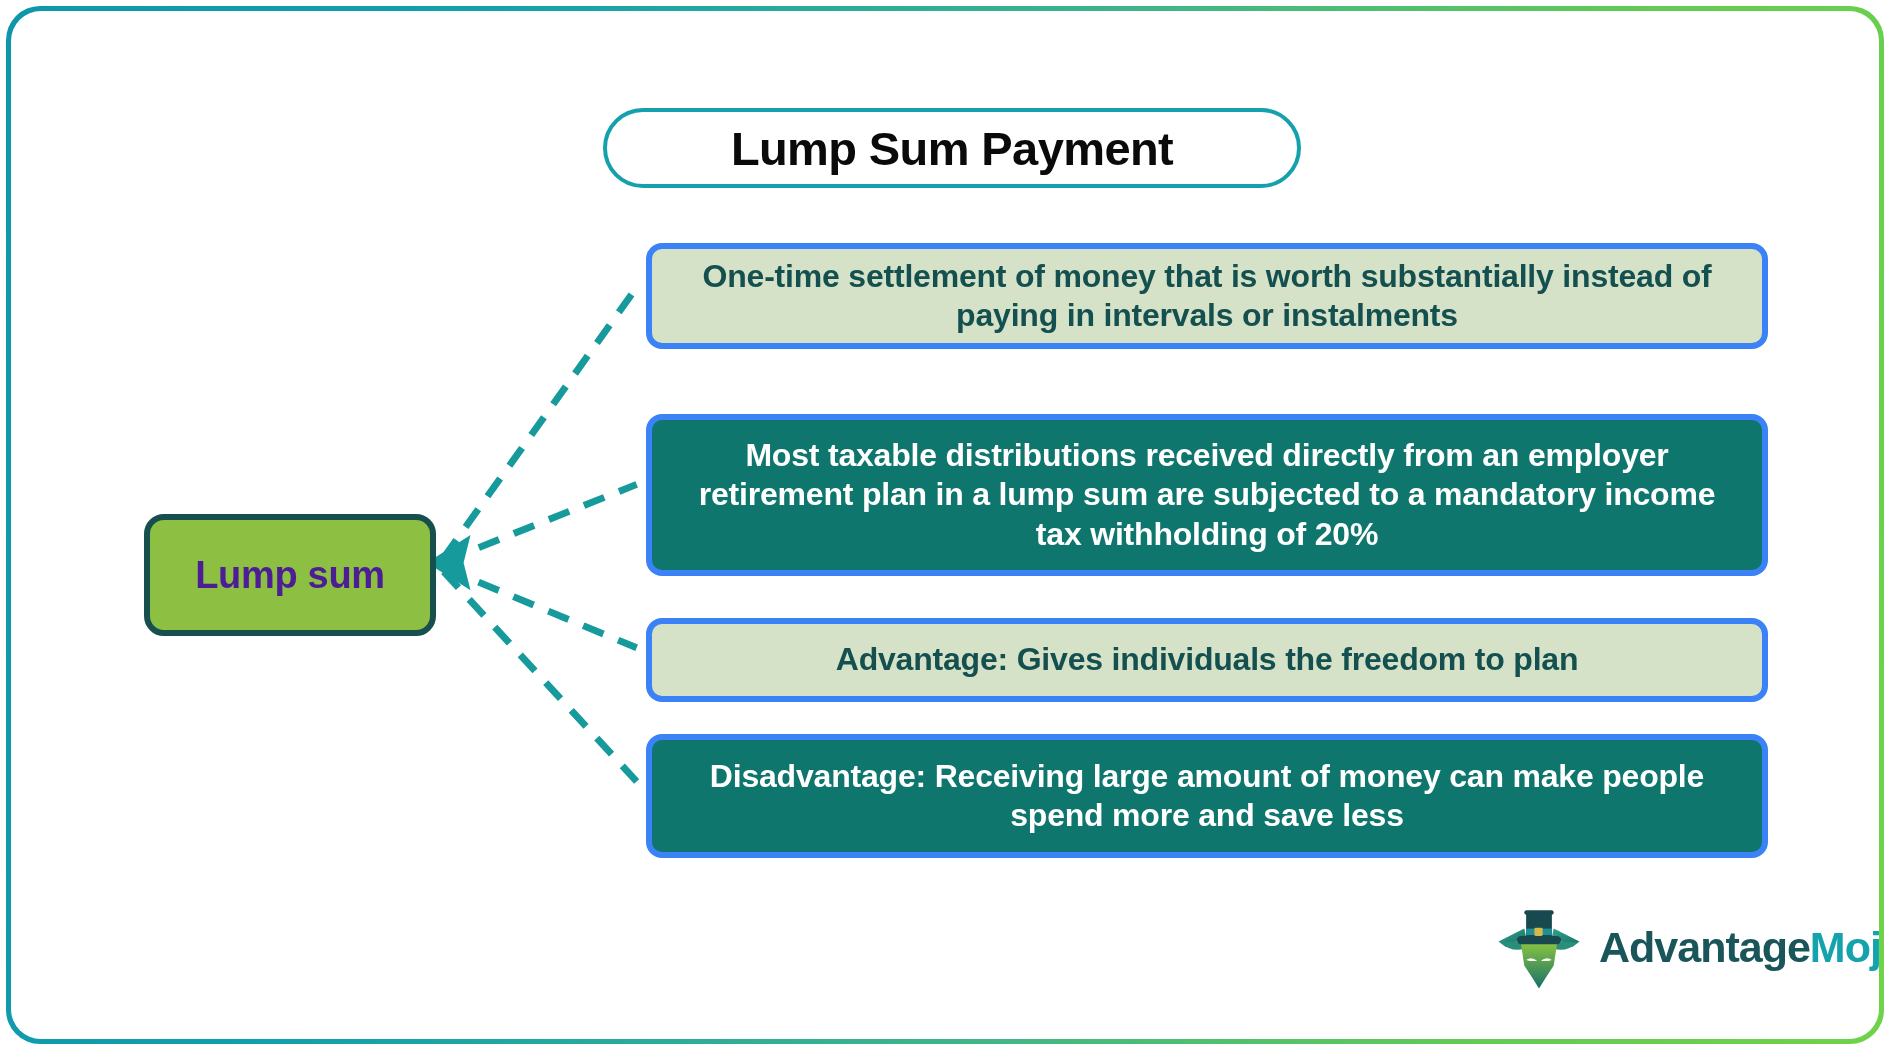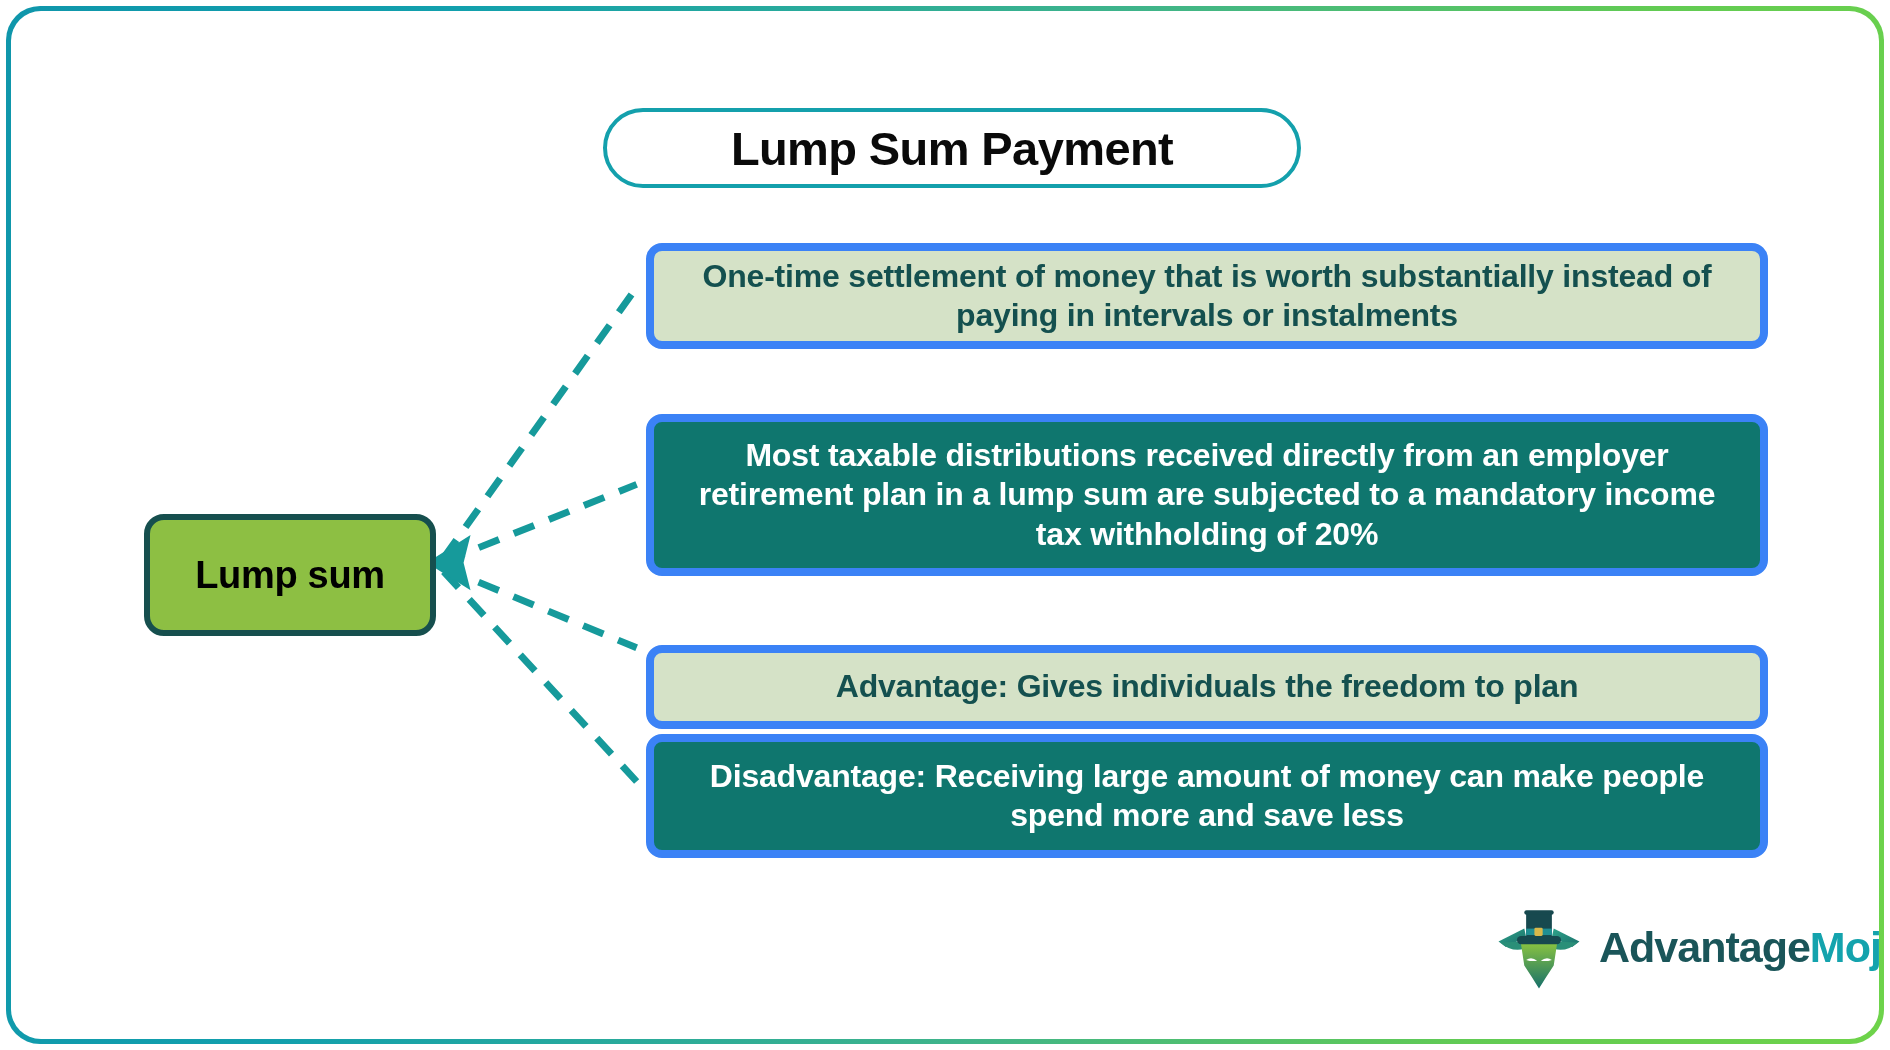--- a/index.html
+++ b/index.html
@@ -79,41 +79,41 @@
     background: #8dbf43;
     border: 6px solid #164f4e;
     border-radius: 20px;
     display: flex;
     align-items: center;
     justify-content: center;
   }
   #source-node .node-text {
     font-size: 38px;
     font-weight: bold;
-    color: #000000;
+    color: #4c1d95;
     letter-spacing: -0.3px;
   }
 
   
   #connectors {
     position: absolute;
     left: 0;
     top: 0;
     width: 100%;
     height: 100%;
     pointer-events: none;
   }
 
   
   .point-box {
     position: absolute;
     left: 635px;
     width: 1122px;
     box-sizing: border-box;
-    border: 8px solid #3b82f6;
+    border: 6px solid #3b82f6;
     border-radius: 16px;
     display: flex;
     align-items: center;
     justify-content: center;
     padding: 6px 28px;
     text-align: center;
   }
   .point-box .point-text {
     font-size: 32px;
     font-weight: bold;
@@ -128,21 +128,21 @@
   }
   .point-box.dark {
     background: #0f766e;
   }
   .point-box.dark .point-text {
     color: #ffffff;
   }
 
   #point-box-0 { top: 232px;  height: 106px; }
   #point-box-1 { top: 403px;  height: 162px; }
-  #point-box-2 { top: 634px;  height: 84px;  }
+  #point-box-2 { top: 607px;  height: 84px;  }
   #point-box-3 { top: 723px;  height: 124px; }
 
   
   #logo {
     position: absolute;
     left: 1482px;
     top: 888px;
     height: 96px;
     display: flex;
     align-items: center;

